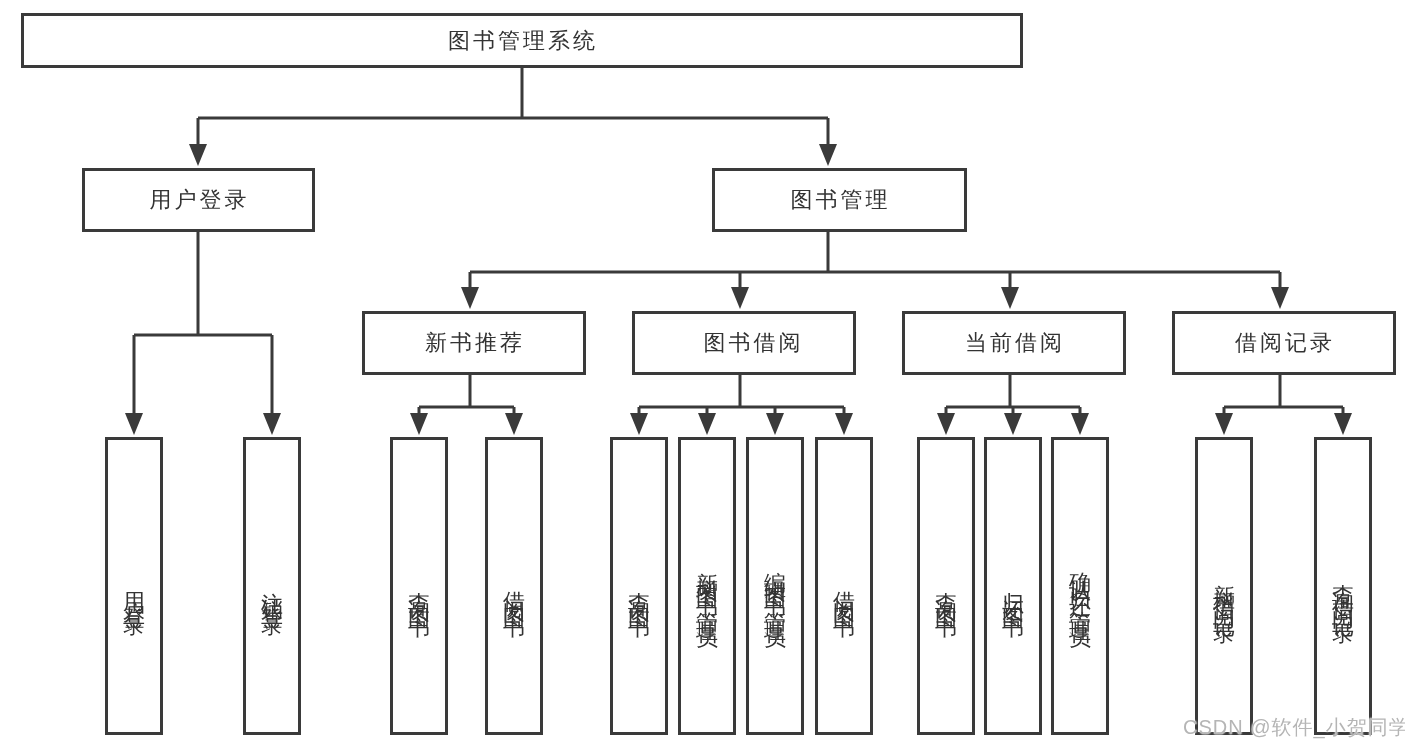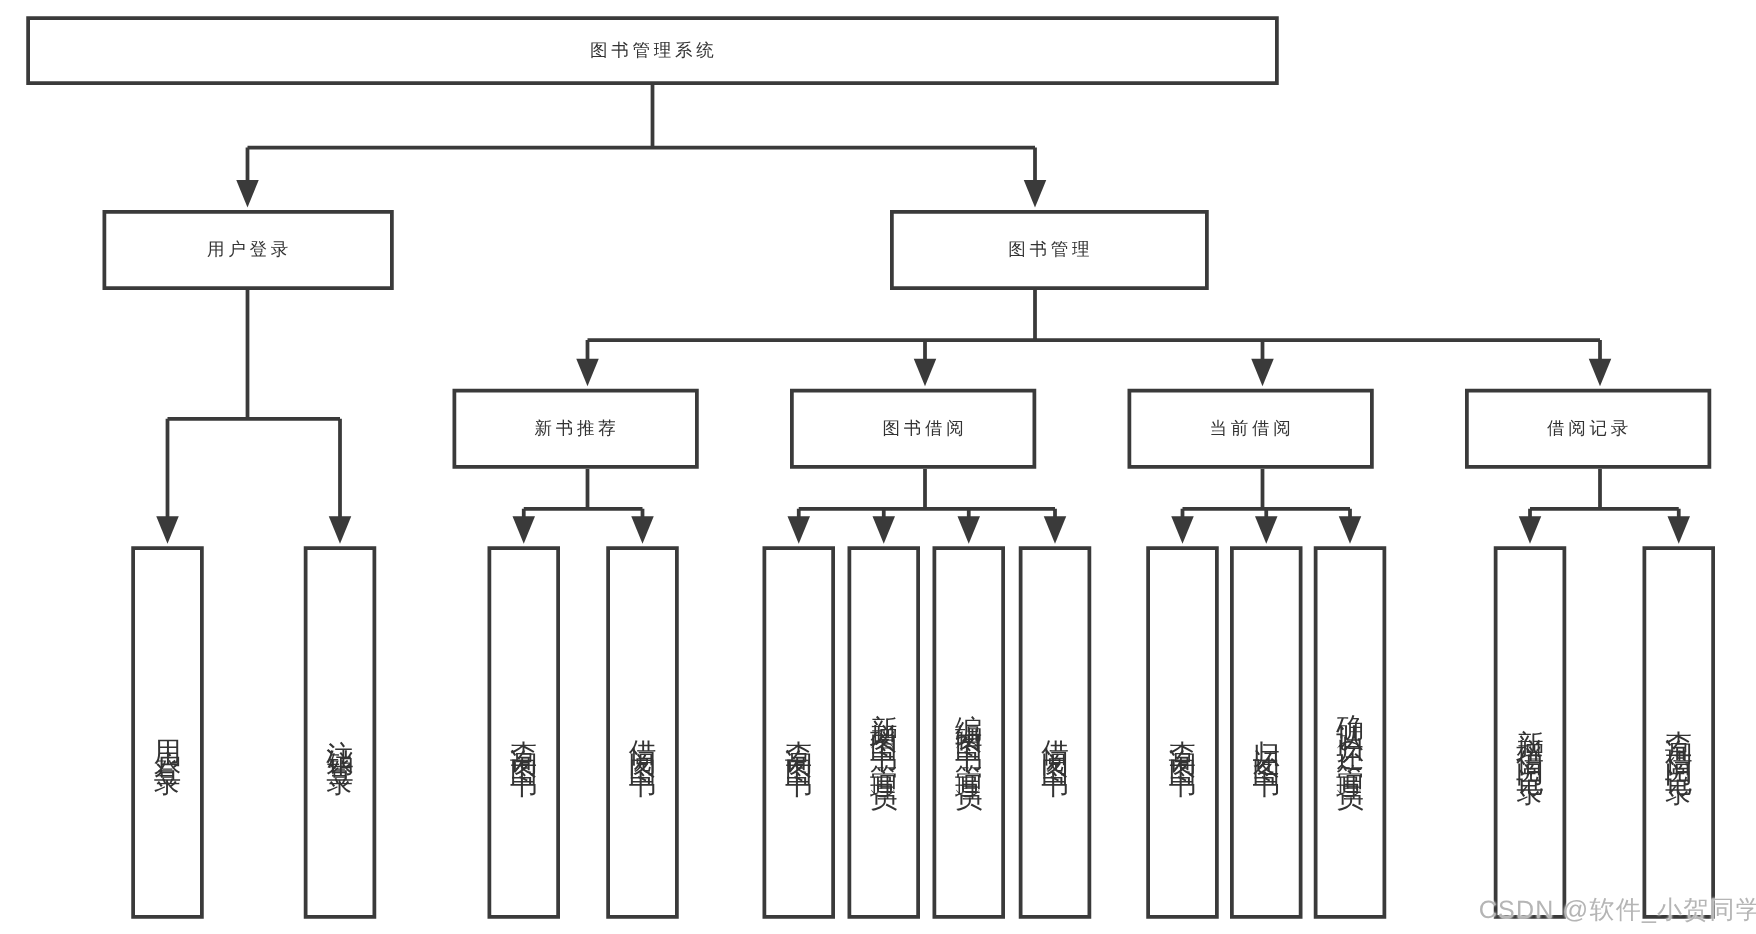--- a/index.html
+++ b/index.html
@@ -22,41 +22,41 @@
     box-sizing: border-box;
     background: #ffffff;
     border: 3px solid #3a3a3a;
     display: flex;
     align-items: center;
     justify-content: center;
     color: #333333;
     z-index: 2;
   }
   .hlabel {
-    font-size: 14px;
+    font-size: 22px;
     letter-spacing: 3px;
     white-space: nowrap;
     transform: translateX(1px); 
   }
   .vtext {
     writing-mode: vertical-rl;
     text-orientation: mixed;
     font-size: 22px;
     letter-spacing: 8px;
     line-height: 1;
     white-space: nowrap;
     transform: translateY(4px); 
   }
   
   .n-root   { left: 21px;  top: 13px;  width: 1002px; height: 55px; }
   
   .n-login  { left: 82px;  top: 168px; width: 233px; height: 64px; }
   .n-mgmt   { left: 712px; top: 168px; width: 255px; height: 64px; }
   
-  .l3 { top: 311px; width: 197px; height: 64px; }
+  .l3 { top: 311px; width: 224px; height: 64px; }
   .n-recommend { left: 362px; }
   .n-borrow    { left: 632px; padding-left: 17px; }
   .n-current   { left: 902px; justify-content: center; }
   .n-records   { left: 1172px; }
   
   .leaf { top: 437px; width: 58px; height: 298px; }
   .leaf-a1 { left: 105px; }
   .leaf-a2 { left: 243px; }
   .leaf-b1 { left: 390px; }
   .leaf-b2 { left: 485px; }

